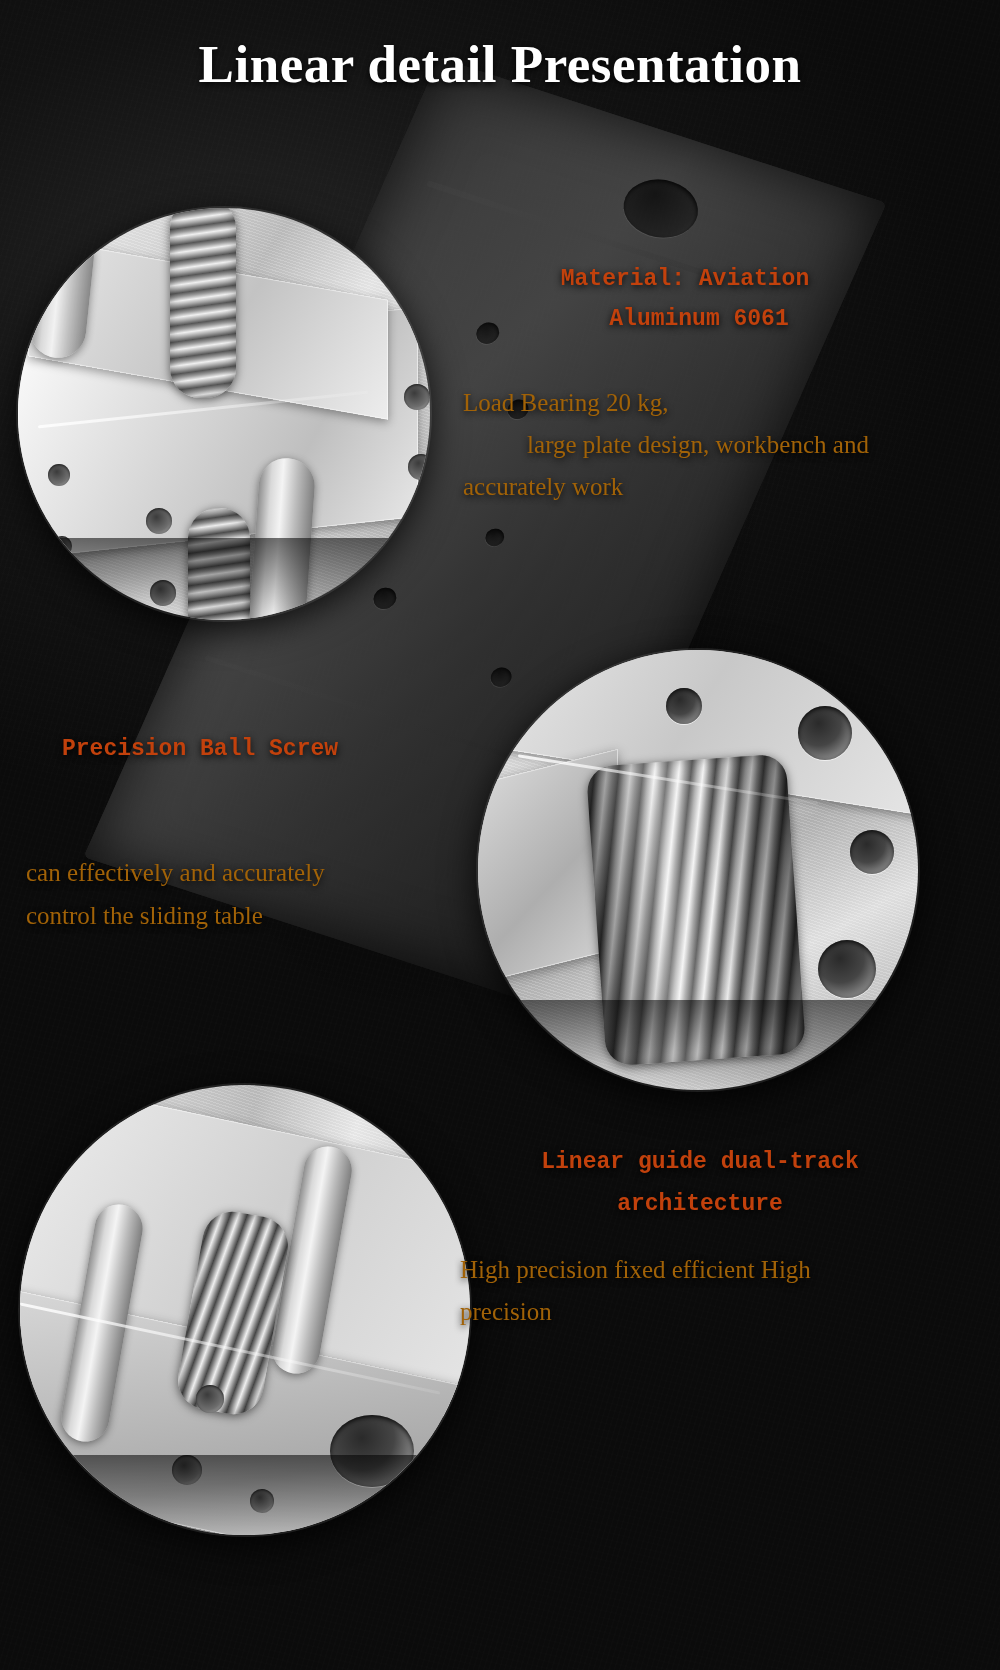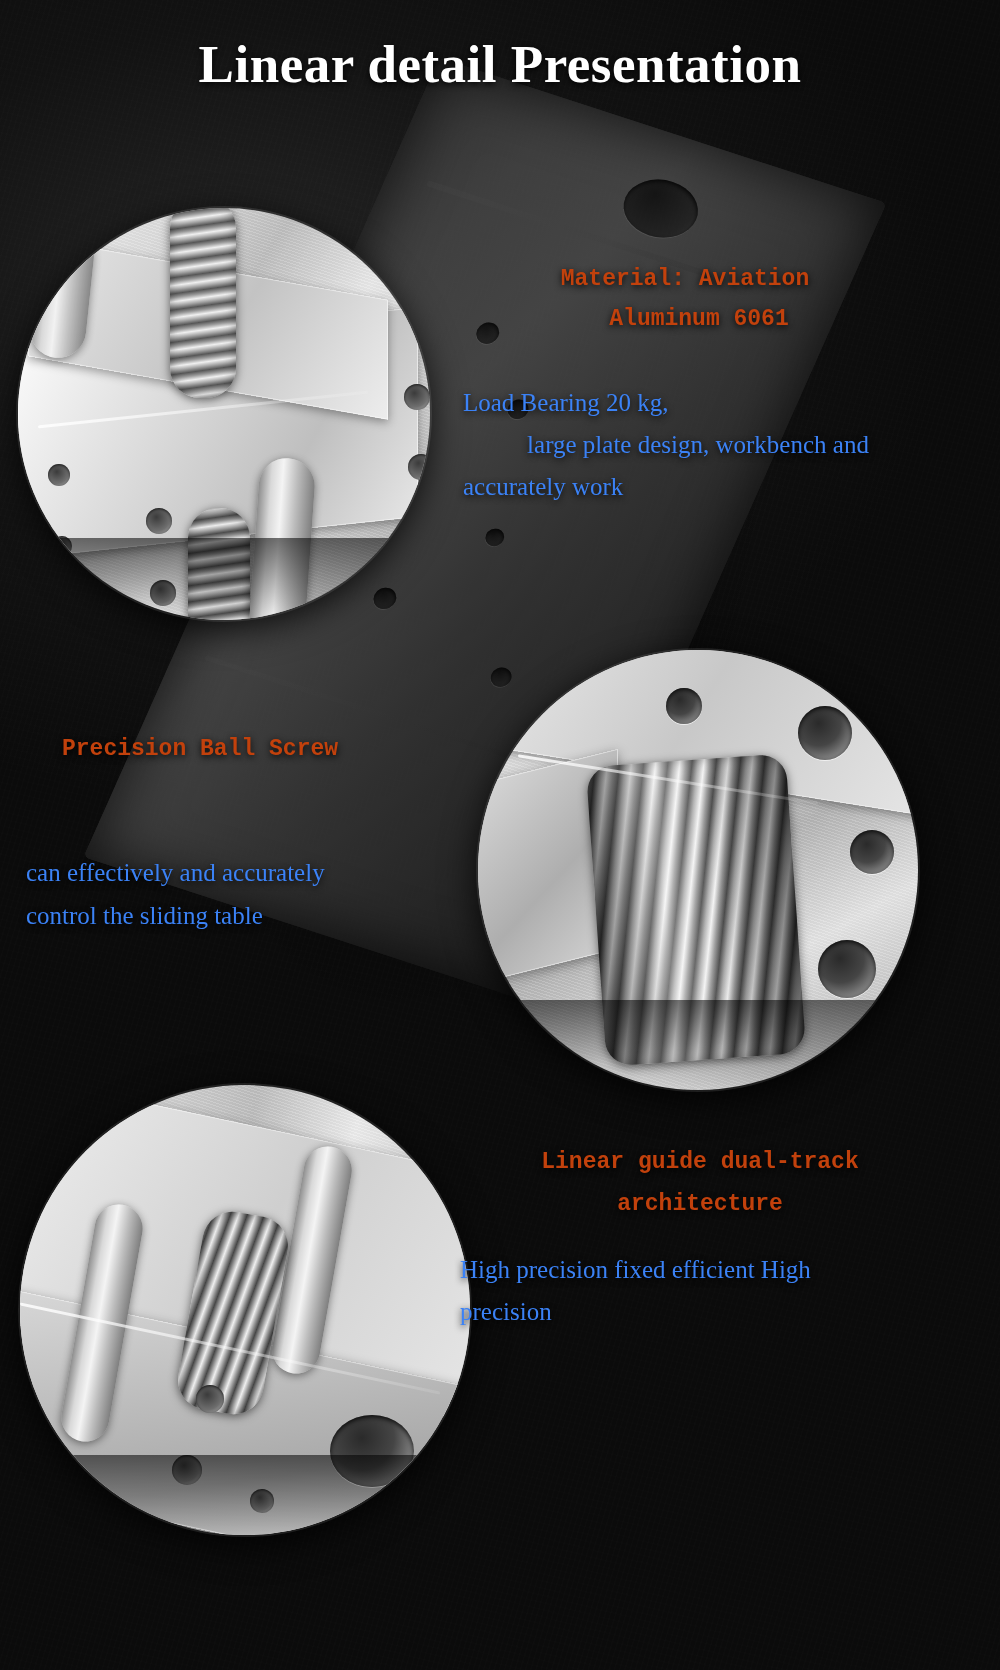--- a/index.html
+++ b/index.html
@@ -156,21 +156,21 @@
     position: absolute;
     color: #c2410c;
     font-size: 23px;
     font-weight: 700;
     line-height: 1.28;
     font-family: Liberation Mono, monospace;
     text-shadow: 0 2px 7px rgba(0,0,0,.95);
   }
   .cap-body {
     position: absolute;
-    color: #3b82f6;
+    color: #a16207;
     font-size: 25px;
     line-height: 1.42;
     font-family: "Liberation Serif", serif;
     text-shadow: 0 2px 7px rgba(0,0,0,.95);
   }
   .center { text-align: center; }
 </style>
 </head>
 <body>
 

